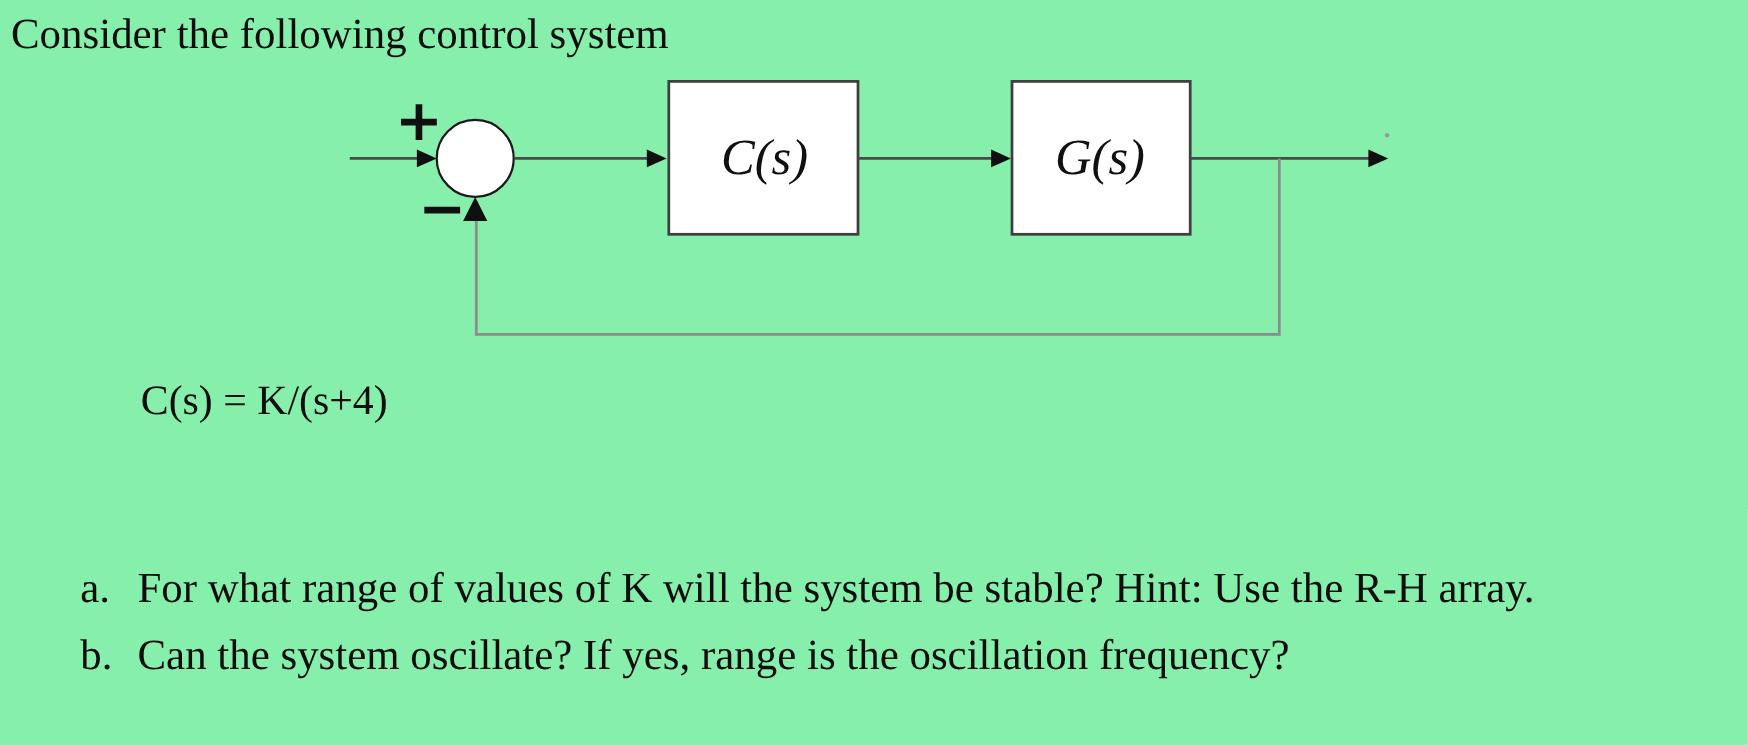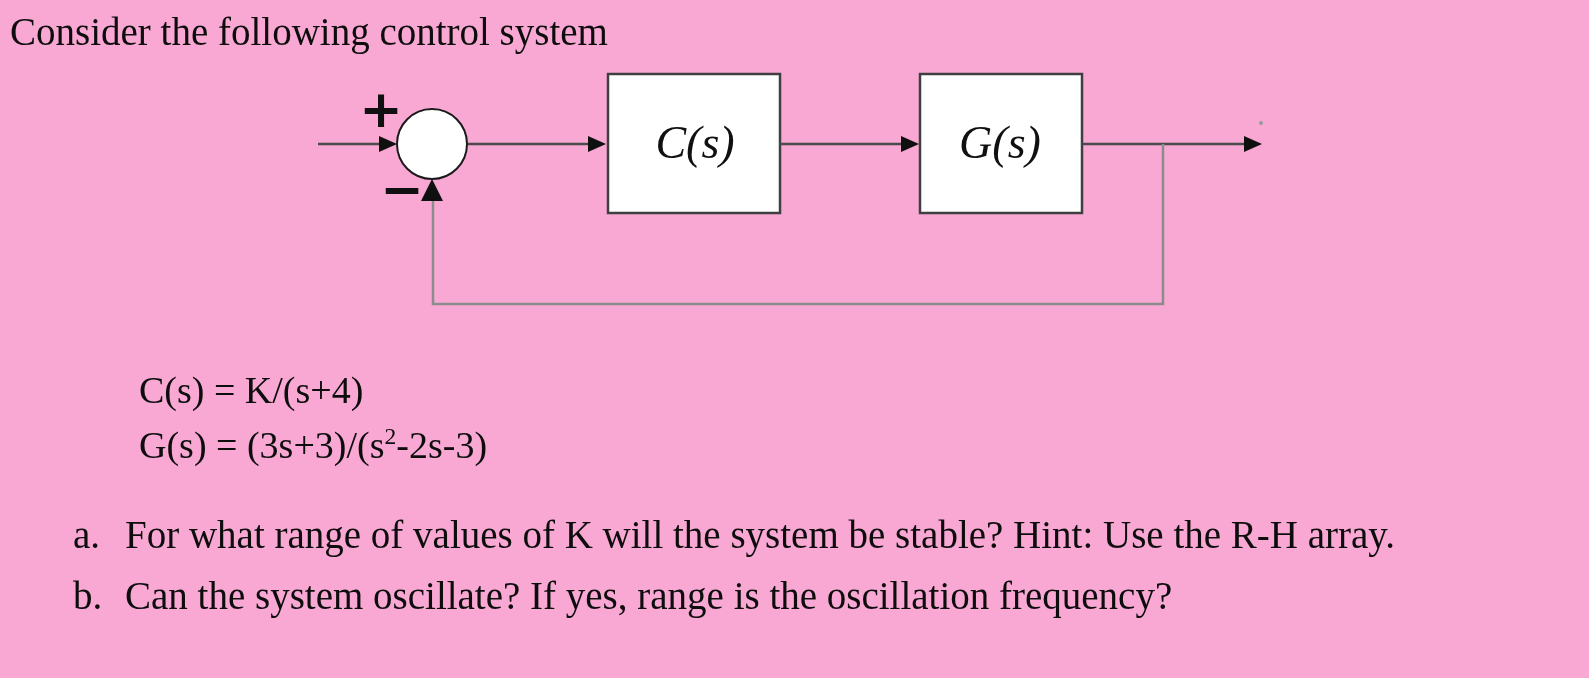--- a/index.html
+++ b/index.html
@@ -4,21 +4,21 @@
 <style>
   html, body {
     margin: 0;
     padding: 0;
     background: #ffffff;
   }
   .page {
     position: relative;
     width: 1589px;
     height: 678px;
-    background: #f9a8d4;
+    background: #86efac;
     color: #0d0d0d;
     font-family: "Liberation Serif", "DejaVu Serif", serif;
     overflow: hidden;
   }
   .doc-title {
     position: absolute;
     left: 10px;
     top: 9px;
     font-size: 39px;
     white-space: nowrap;
@@ -62,25 +62,24 @@
   .block-label {
     font-family: "Liberation Serif", "DejaVu Serif", serif;
     font-style: italic;
     font-size: 46px;
     fill: #101010;
     text-anchor: middle;
   }
   .equations {
     position: absolute;
     left: 128px;
-    top: 363px;
+    top: 337px;
     font-size: 38px;
     line-height: 55px;
     white-space: nowrap;
-    margin-left: 11px;
   }
   .equations sup {
     font-size: 0.62em;
     line-height: 0;
     vertical-align: super;
   }
   .questions {
     position: absolute;
     left: 73px;
     top: 504px;
@@ -126,21 +125,20 @@
     <line class="signal-line" x1="1082" y1="84" x2="1247" y2="84"></line>
     <polygon class="arrowhead" points="1262,84 1244,76 1244,92"></polygon>
     <circle cx="1261" cy="63" r="2" fill="#999999"></circle>
 
     <path class="feedback-line" d="M 1163 84 L 1163 244 L 433 244 L 433 139"></path>
     <polygon class="arrowhead" points="432,119 421,141 443,141"></polygon>
   </svg>
 
   <div class="equations">
     <div>C(s) = K/(s+4)</div>
-    <div><span>G(s) = (3s+3)/(s</span><sup>2</sup><span>-2s-3)</span></div>
   </div>
 
   <div class="questions">
     <div class="q-row">
       <span class="q-label">a.</span>
       <span class="q-text">For what range of values of K will the system be stable? Hint: Use the R-H array.</span>
     </div>
     <div class="q-row">
       <span class="q-label">b.</span>
       <span class="q-text">Can the system oscillate? If yes, range is the oscillation frequency?</span>

